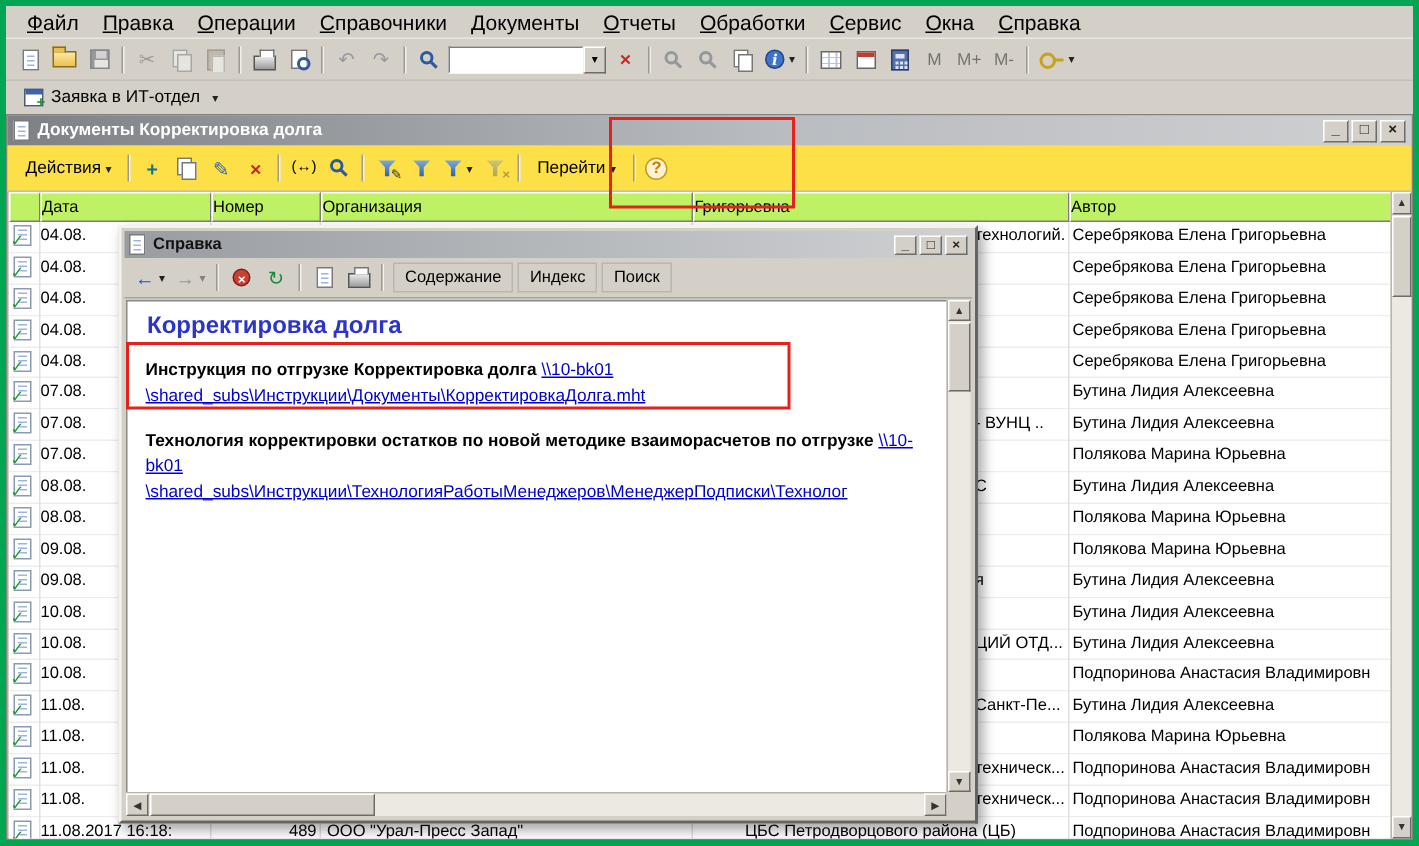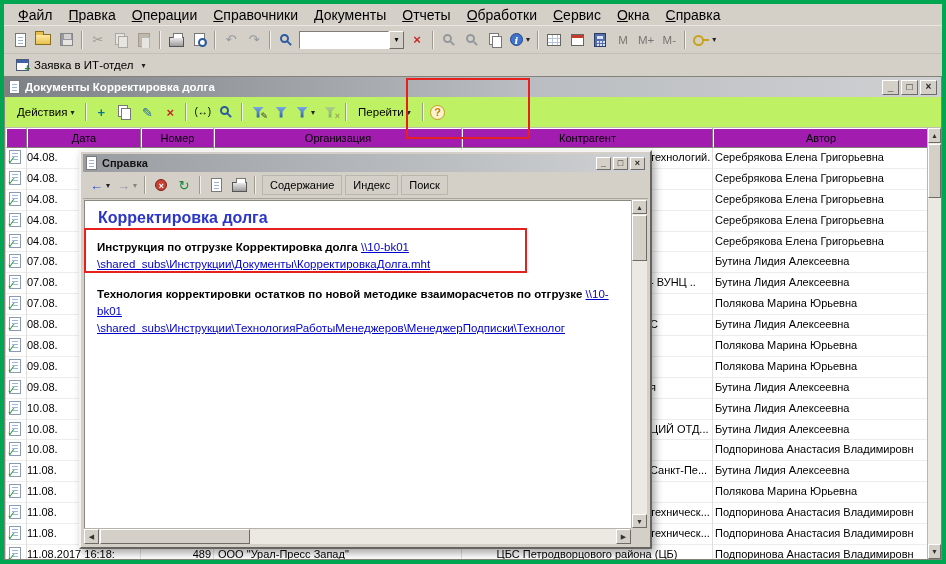--- a/index.html
+++ b/index.html
@@ -83,26 +83,26 @@
   
   .docwin{position:absolute;left:0;top:72px;right:0;bottom:0;background:#d4d0c8;border:1px solid #84827a;}
   .dw-title{position:absolute;left:0;top:0;right:0;height:20px;display:flex;align-items:center;gap:5px;
             padding:0 4px;background:linear-gradient(90deg,#7d8085,#b9bcc0 55%,#cfd0d2);color:#fff;}
   .dw-title-text{font-weight:bold;font-size:11.5px;flex:1;}
   .winbtns{display:inline-flex;gap:2px;}
   .wbtn{width:17px;height:15px;display:inline-flex;align-items:center;justify-content:center;
         background:#d4d0c8;color:#222;border:1px solid;border-color:#fff #6e6c66 #6e6c66 #fff;
         font-size:10px;line-height:1;font-weight:bold;}
   .dw-toolbar{position:absolute;left:0;top:20px;right:0;height:31px;display:flex;align-items:center;
-              padding-left:4px;background:#bef264;border-bottom:1px solid #c0bdb5;}
+              padding-left:4px;background:#fde047;border-bottom:1px solid #c0bdb5;}
   .help-circle{width:15px;height:15px;border-radius:50%;border:1px solid #c59a23;background:#fdf3cf;
                color:#d07a00;font-weight:bold;font-size:11px;display:inline-flex;align-items:center;justify-content:center;}
   .dw-header{position:absolute;left:1px;top:51px;right:14px;height:20px;background:#d4d0c8;}
-  .th{position:absolute;top:0;height:20px;background:#a21caf;border:1px solid;
-      border-color:#fff #7f7d76 #7f7d76 #fff;text-align:center;line-height:18px;overflow:hidden;white-space:nowrap;}
+  .th{position:absolute;top:0;height:20px;background:#bef264;border:1px solid;
+      border-color:#fff #7f7d76 #7f7d76 #fff;line-height:18px;overflow:hidden;white-space:nowrap;}
   .th-icon{left:0;width:21px;}
   .th-date{left:21px;width:114px;}
   .th-num{left:135px;width:73px;}
   .th-org{left:208px;width:248px;}
   .th-contr{left:456px;width:251px;}
   .th-author{left:707px;width:216px;}
   .dw-body{position:absolute;left:1px;top:71px;right:14px;bottom:0;background:#fff;overflow:hidden;}
   .t-row{position:relative;height:20.9px;border-bottom:1px solid #ededed;background:#fff;}
   .c{position:absolute;top:3px;white-space:nowrap;overflow:hidden;font-size:11px;}
   .c-date{left:21px;width:111px;}
@@ -334,21 +334,21 @@
         <span class="tbtn">
           <span class="help-circle">?</span>
         </span>
       </div>
 
       <div class="dw-header">
         <span class="th th-icon"></span>
         <span class="th th-date">Дата</span>
         <span class="th th-num">Номер</span>
         <span class="th th-org">Организация</span>
-        <span class="th th-contr">Контрагент</span>
+        <span class="th th-contr">Григорьевна</span>
         <span class="th th-author">Автор</span>
       </div>
 
       <div class="dw-body">
         <div>
             <div class="t-row">
               <span class="doc-ico"></span>
               <span class="c c-date">04.08.</span>
               <span class="c c-frag">технологий...</span>
               <span class="c c-author">Серебрякова Елена Григорьевна</span>

